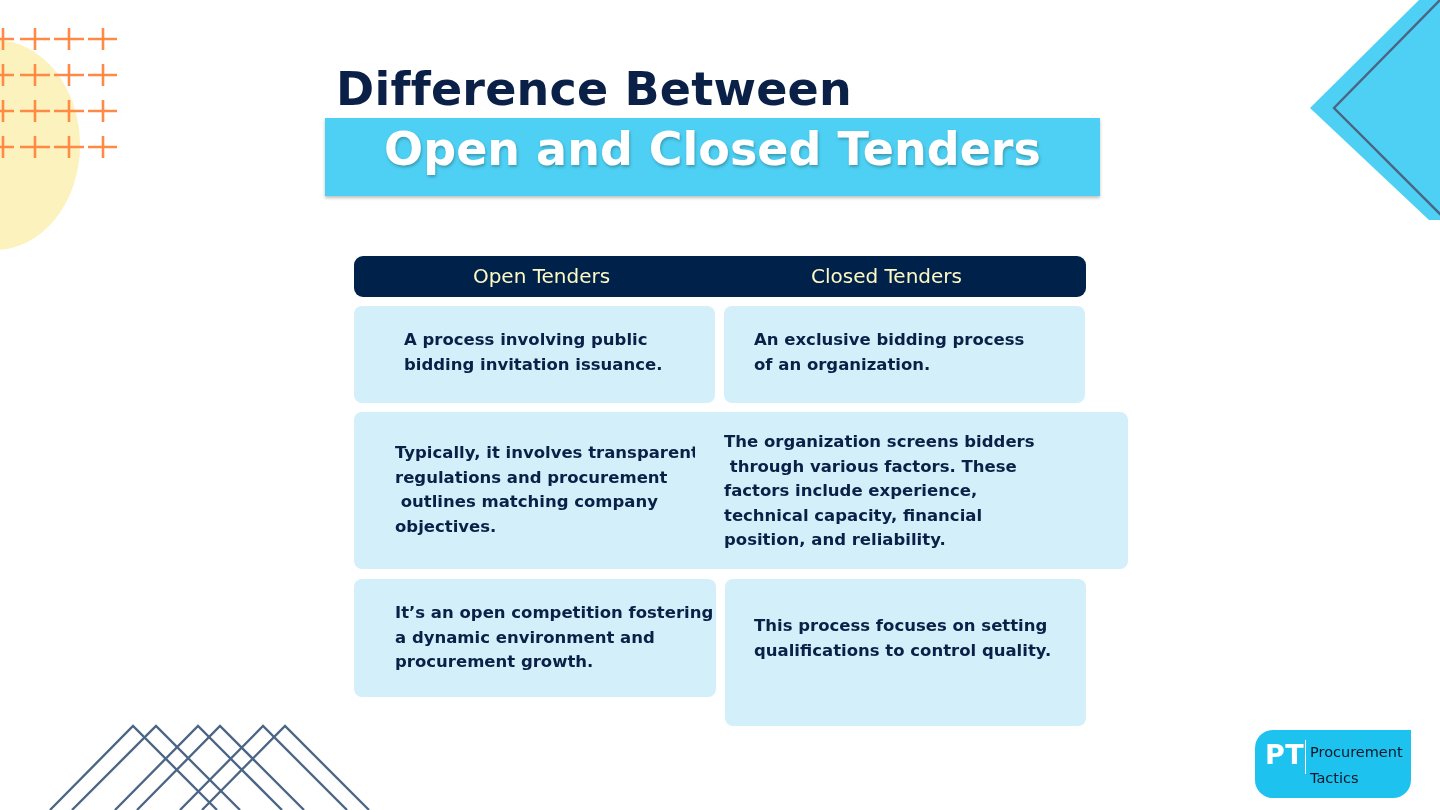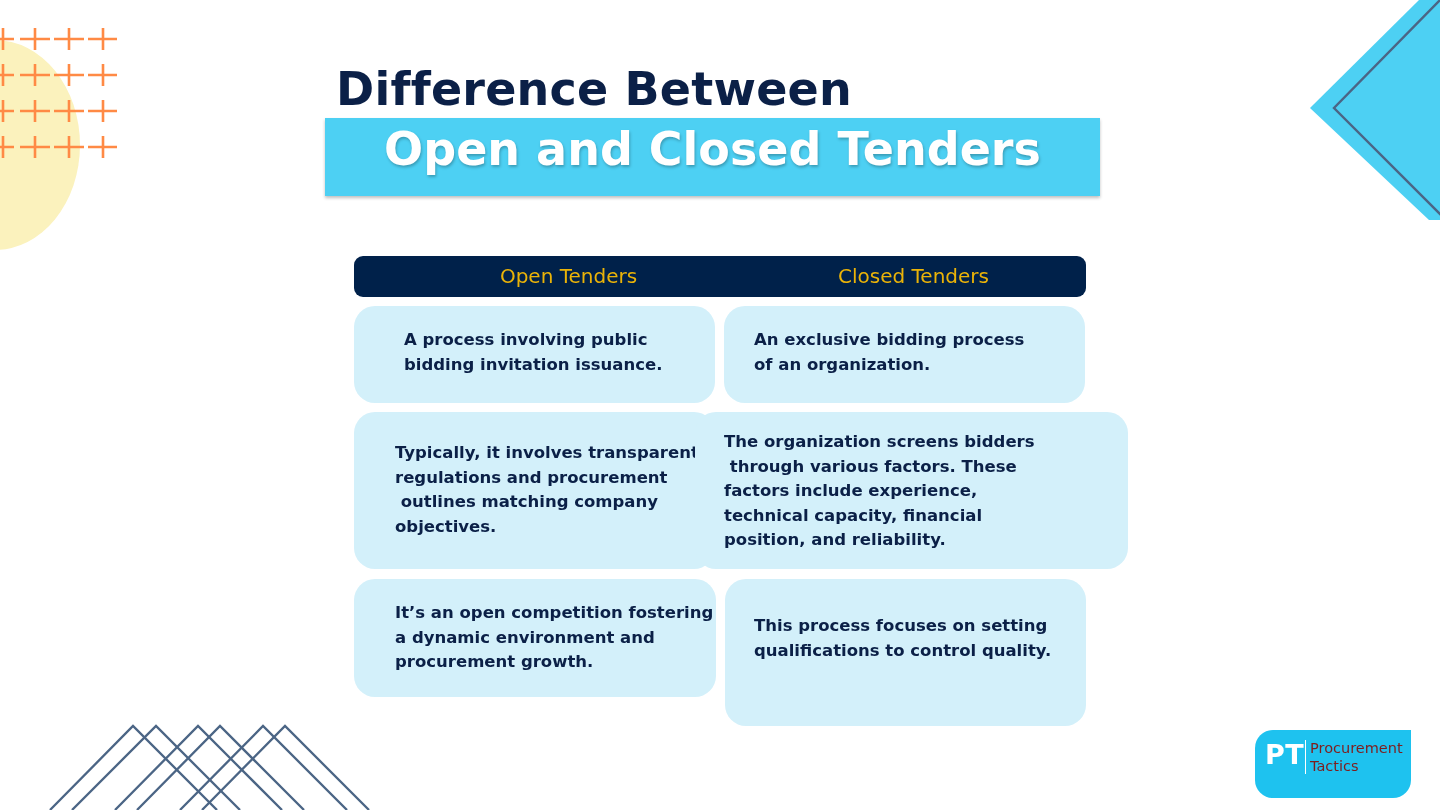--- a/index.html
+++ b/index.html
@@ -30,46 +30,46 @@
     font-size: 46px; font-weight: bold; color: #ffffff;
     text-shadow: 1px 2px 3px rgba(0,0,0,0.25);
   }
 
   .table-header {
     position: absolute; left: 354px; top: 256px; width: 732px; height: 41px;
     background: #00214a; border-radius: 9px;
   }
   .th {
     position: absolute; top: 0; height: 41px; line-height: 41px;
-    color: #eab308; font-size: 20px; text-align: center; padding-left: 27px;
+    color: #fef9c3; font-size: 20px; text-align: center;
   }
   .th.left { left: 0; width: 375px; }
   .th.right { left: 360px; width: 345px; }
 
   .card {
-    position: absolute; background: #d3f0fa; border-radius: 21px;
+    position: absolute; background: #d3f0fa; border-radius: 8px;
     color: #0b2047; font-size: 16.5px; font-weight: bold; line-height: 24.5px;
     white-space: pre;
   }
   .card .txt { position: absolute; }
 
   .logo {
     position: absolute; left: 1255px; top: 730px; width: 156px; height: 68px;
     background: #1ec2ef; border-radius: 18px 0 18px 18px;
   }
   .logo .pt {
     position: absolute; left: 10px; top: 9px; font-size: 27px; font-weight: bold;
     color: #ffffff; letter-spacing: 0.5px;
   }
   .logo .sep {
     position: absolute; left: 50px; top: 10px; width: 1px; height: 34px; background: #ffffff;
   }
   .logo .name {
-    position: absolute; left: 55px; top: 9px; font-size: 14.5px; color: #7f1d1d;
-    line-height: 18px; white-space: pre;
+    position: absolute; left: 55px; top: 9px; font-size: 14.5px; color: #0f172a;
+    line-height: 26px; white-space: pre;
   }
 </style>
 </head>
 <body>
 
 <div class="deco yellow-circle"></div>
 
 <svg class="deco plus-grid" viewBox="0 0 140 140">
   <g stroke="#ff8a45" stroke-width="2.6" fill="none">
     <g id="prow">

